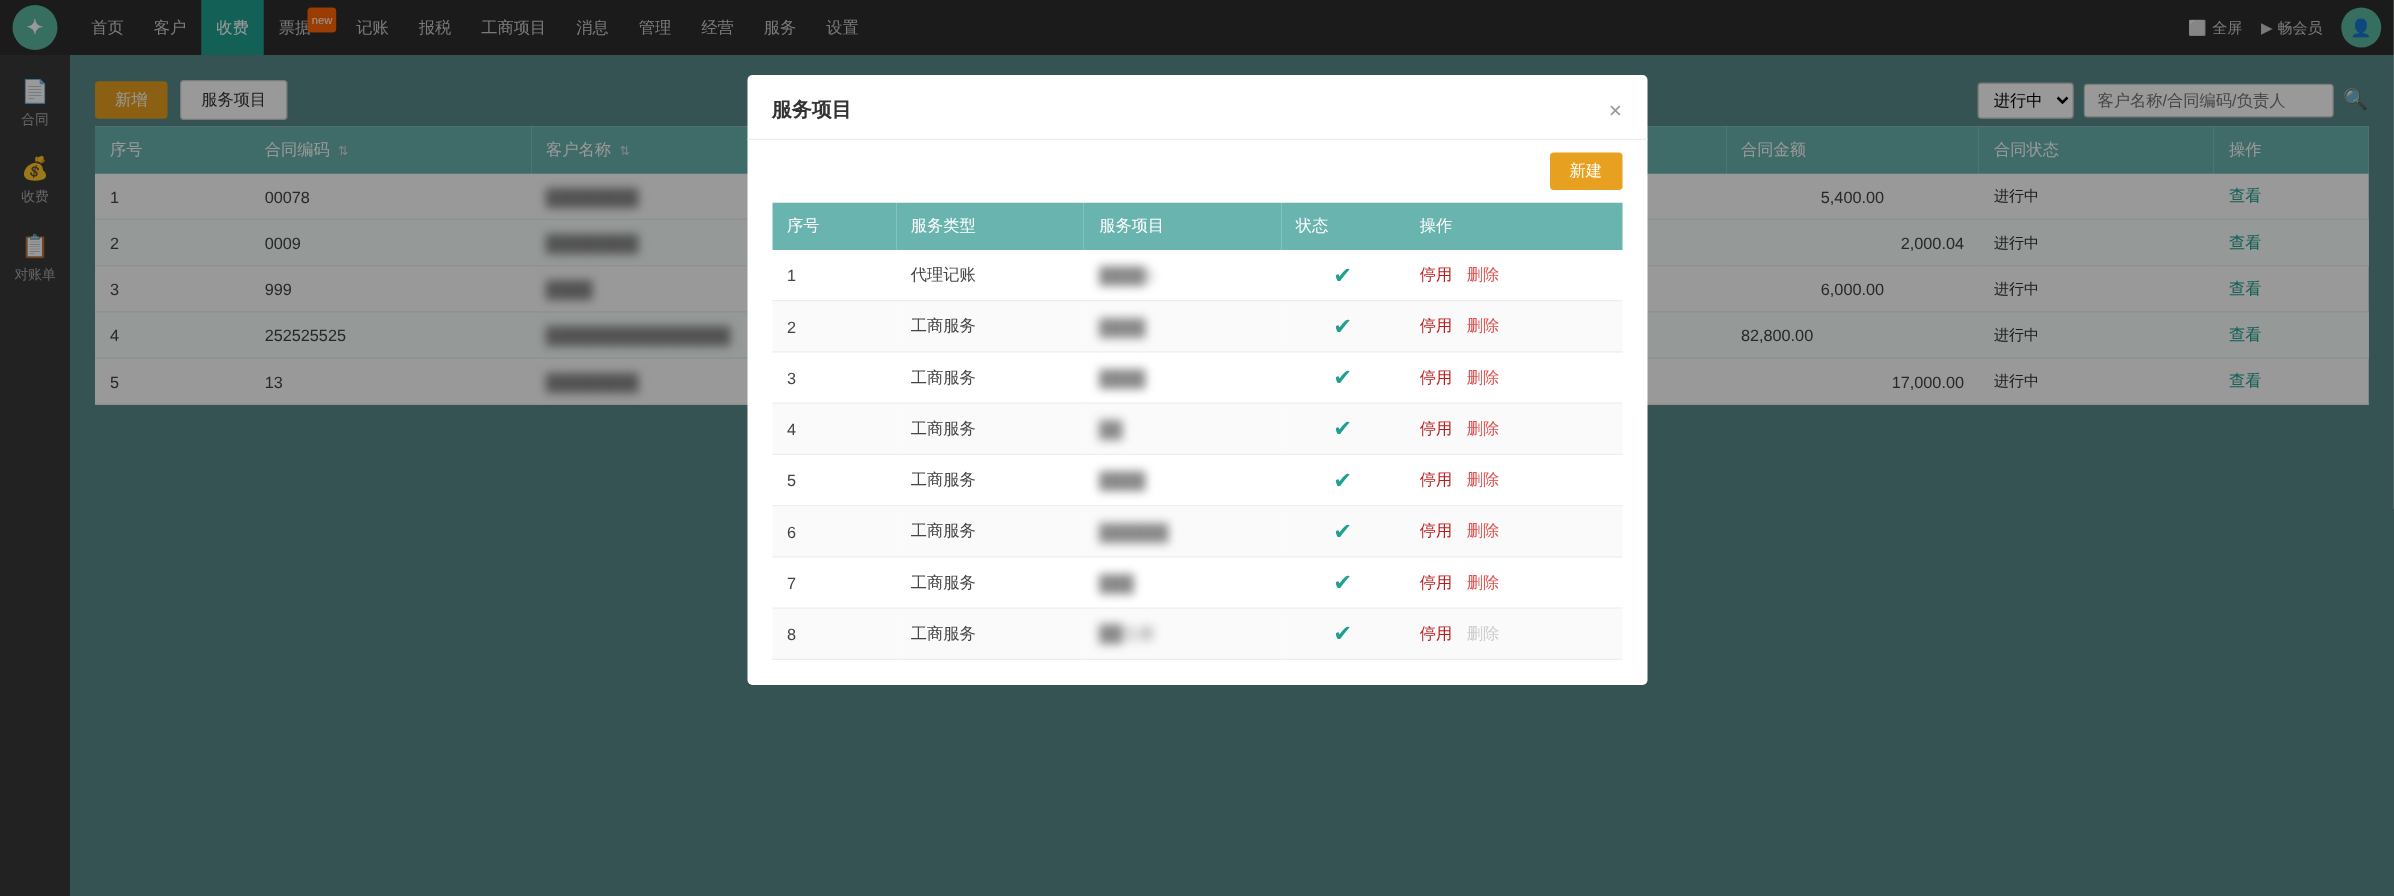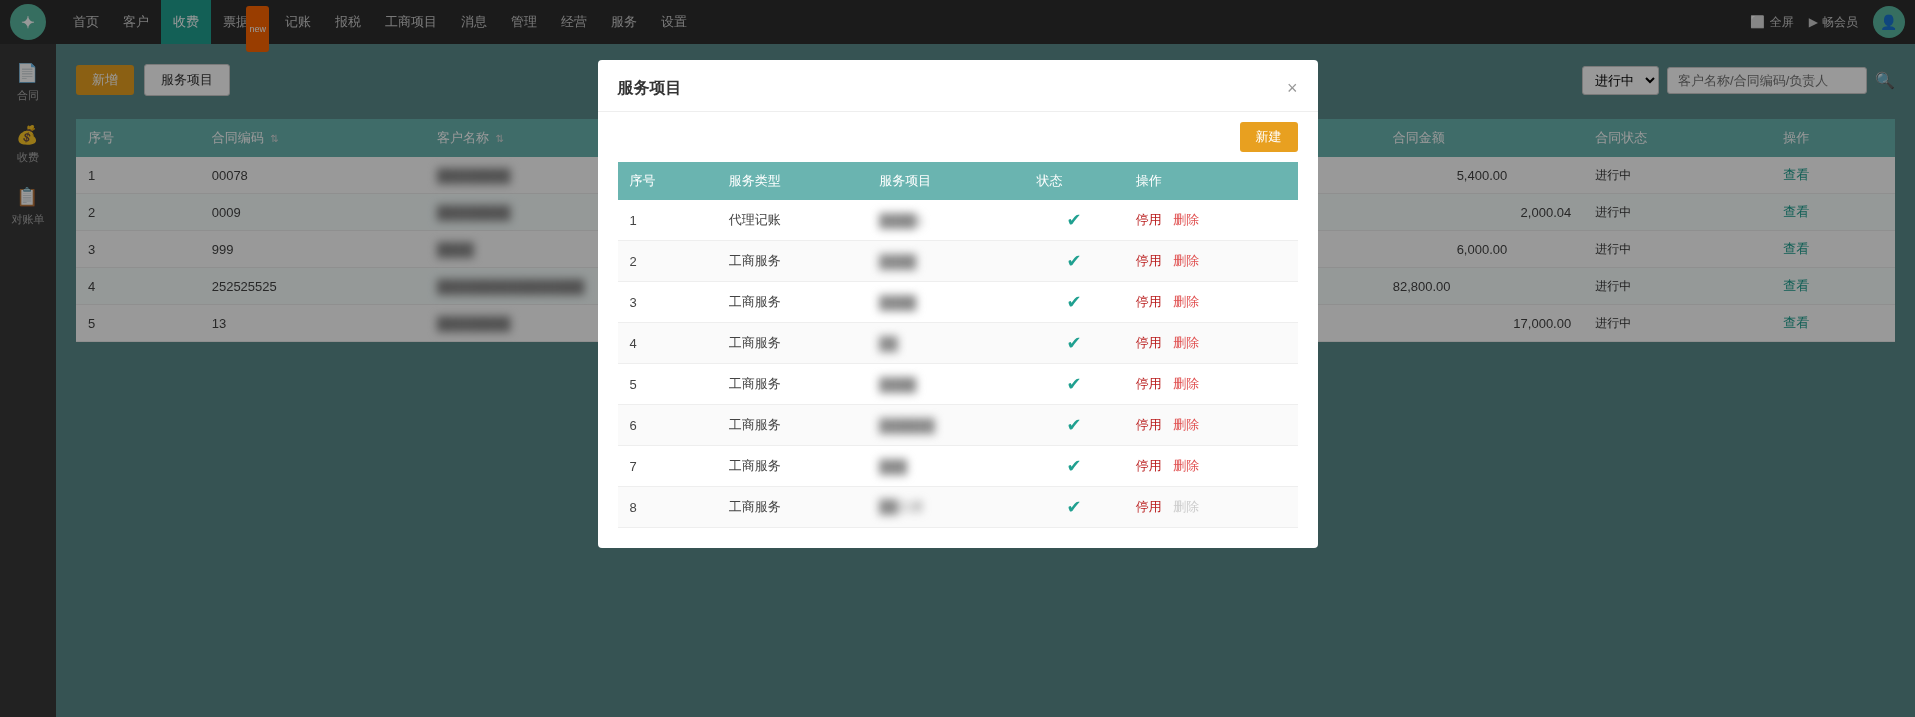--- a/index.html
+++ b/index.html
@@ -21,21 +21,21 @@
       color: #ccc; padding: 0 12px; height: 44px;
       display: flex; align-items: center; cursor: pointer;
       font-size: 13px; position: relative;
     }
     .top-nav .nav-item.active {
       background: #20a090; color: white;
     }
     .top-nav .nav-item .badge {
       position: absolute; top: 6px; right: 4px;
       background: #ff6600; color: white; font-size: 9px;
-      padding: 18px 3px; border-radius: 3px;
+      padding: 5px 3px; border-radius: 3px;
     }
     .top-nav .right-actions {
       margin-left: auto; display: flex; align-items: center; gap: 15px;
     }
     .top-nav .right-actions span {
       color: #ccc; font-size: 12px; cursor: pointer; display: flex; align-items: center; gap: 4px;
     }
     .top-nav .avatar {
       width: 32px; height: 32px; background: #5bb8a0; border-radius: 50%;
       display: flex; align-items: center; justify-content: center;
@@ -60,21 +60,21 @@
     .sidebar-item .si-icon { font-size: 18px; }
 
     
     .main-content {
       flex: 1; overflow: auto; background: #5b8a8a; padding: 20px;
       position: relative;
     }
 
     
     .toolbar {
-      display: flex; align-items: center; gap: 10px; margin-bottom: 23px;
+      display: flex; align-items: center; gap: 10px; margin-bottom: 5px;
     }
     .btn-new {
       background: #e8a020; color: white; border: none;
       padding: 6px 16px; border-radius: 3px; cursor: pointer; font-size: 13px;
     }
     .btn-service {
       background: white; color: #333; border: 1px solid #ccc;
       padding: 6px 16px; border-radius: 3px; cursor: pointer; font-size: 13px;
     }
     .toolbar-right { margin-left: auto; display: flex; align-items: center; gap: 8px; }

